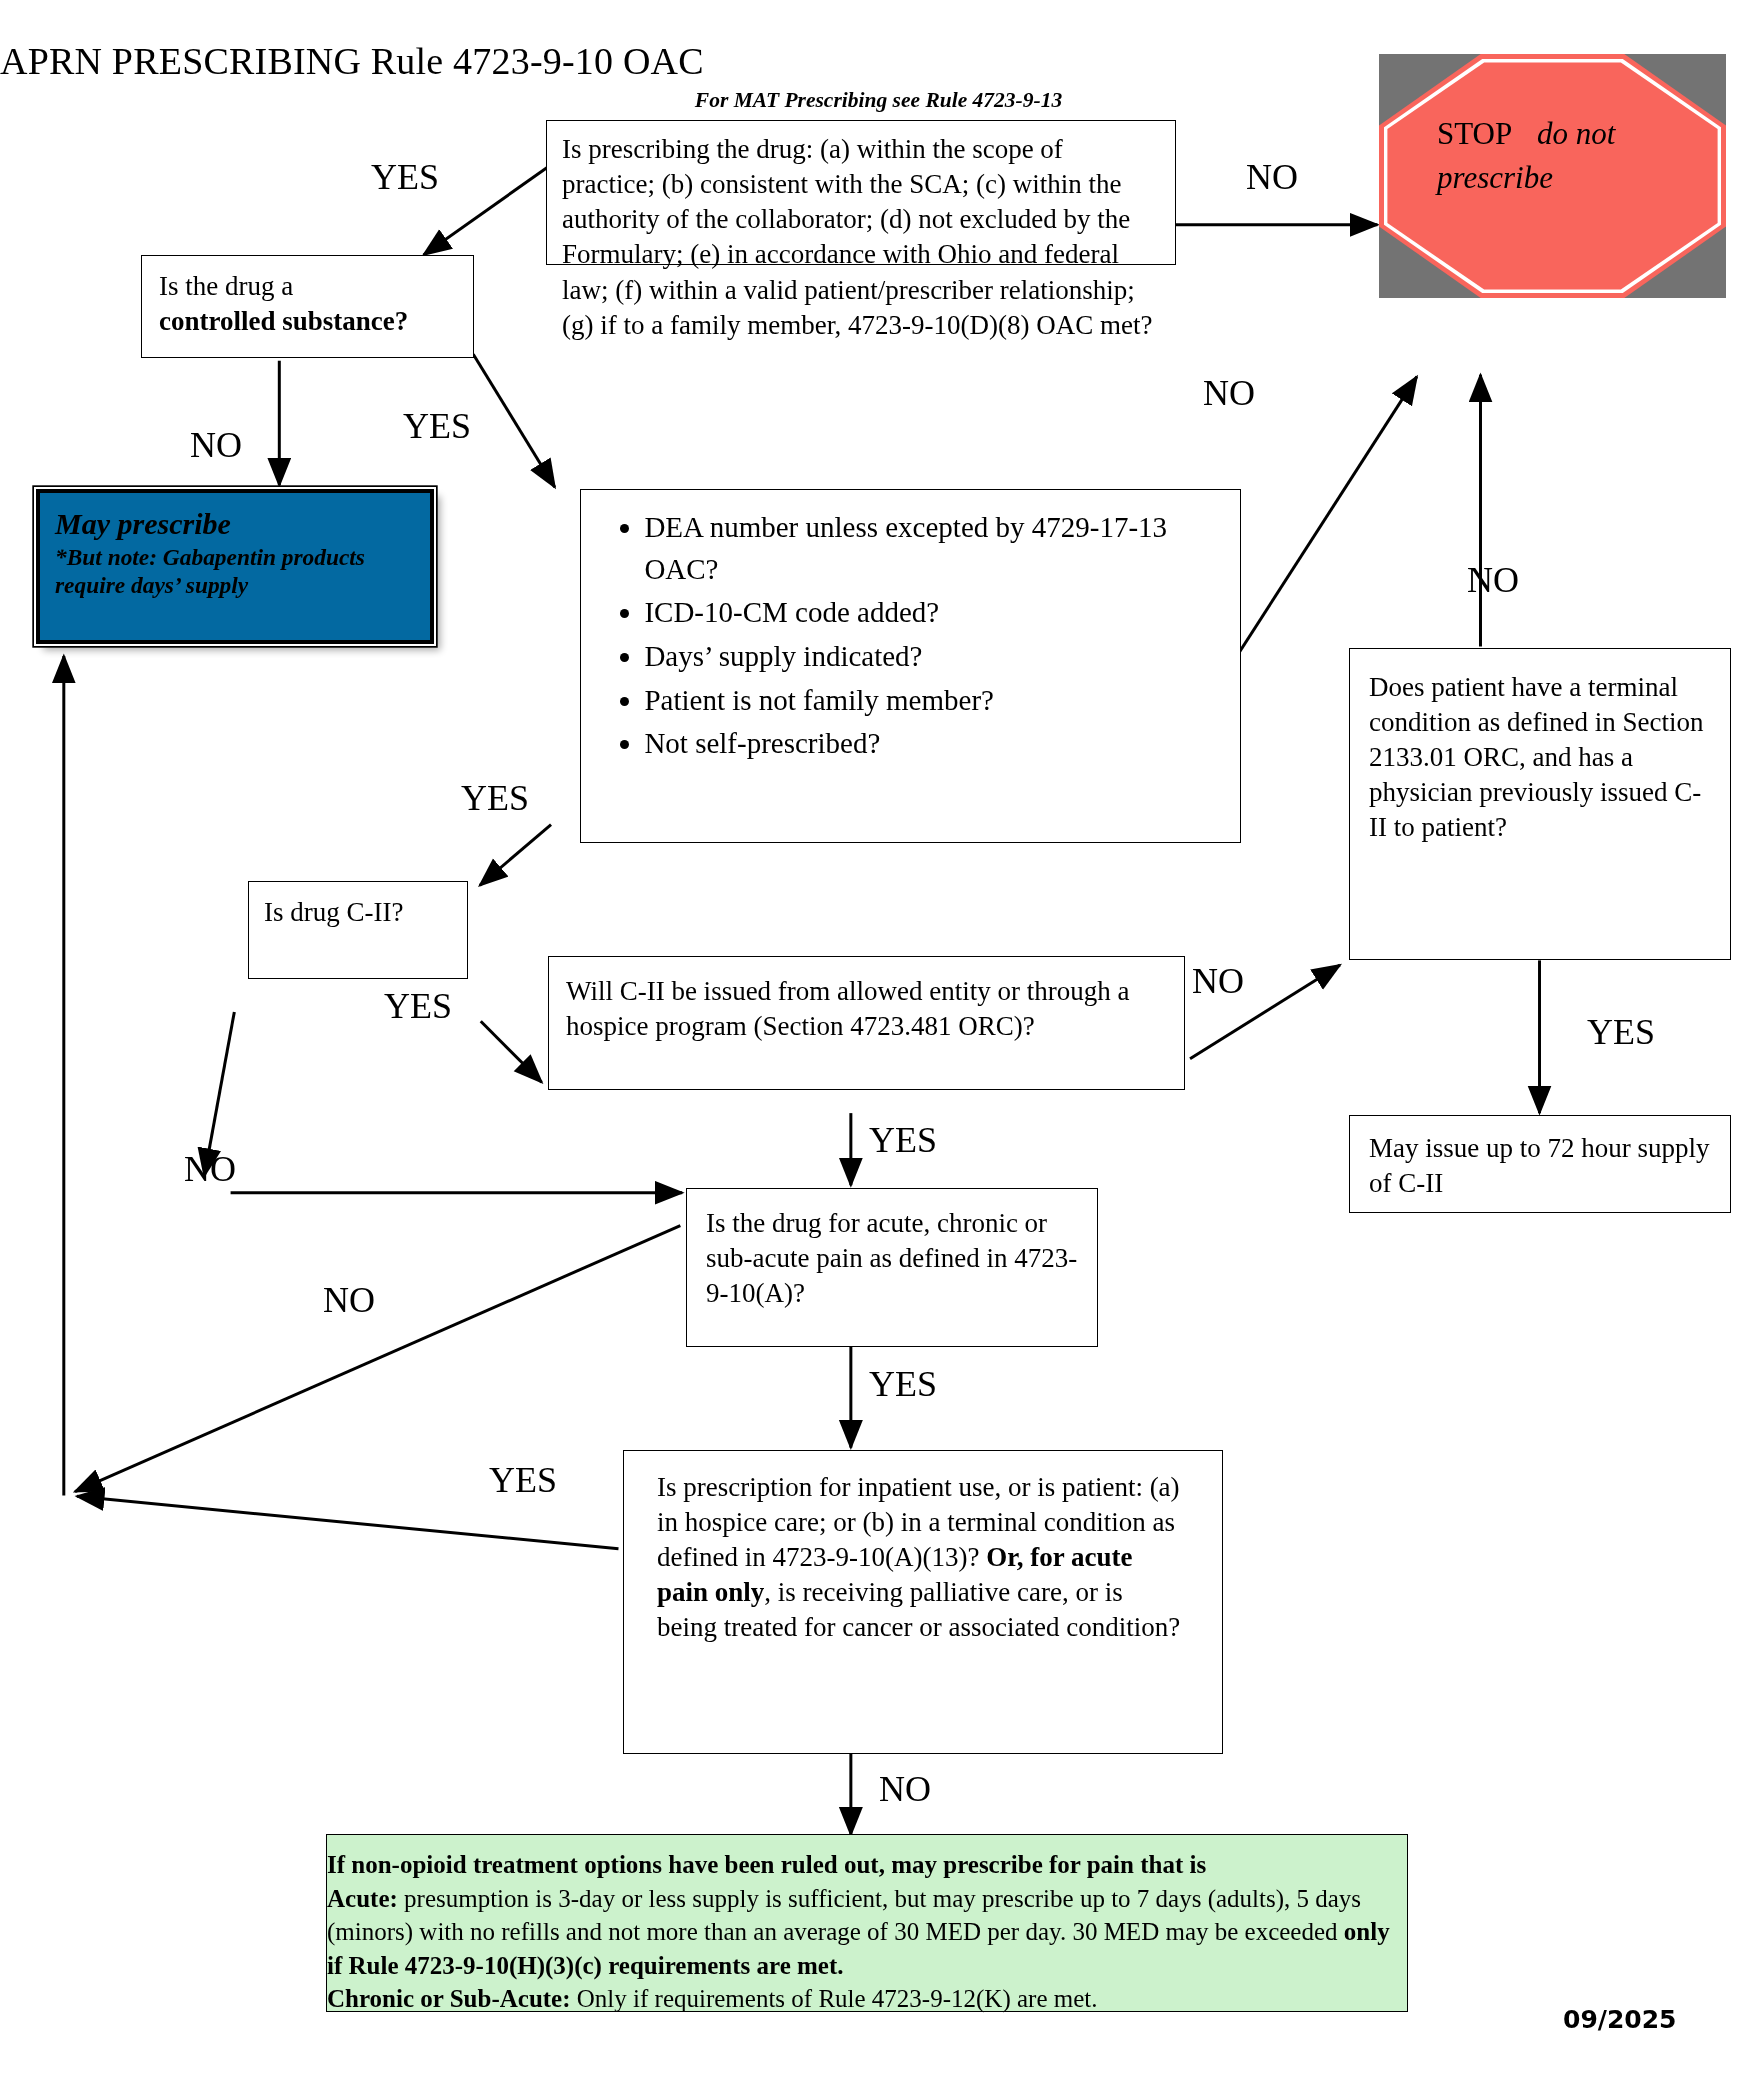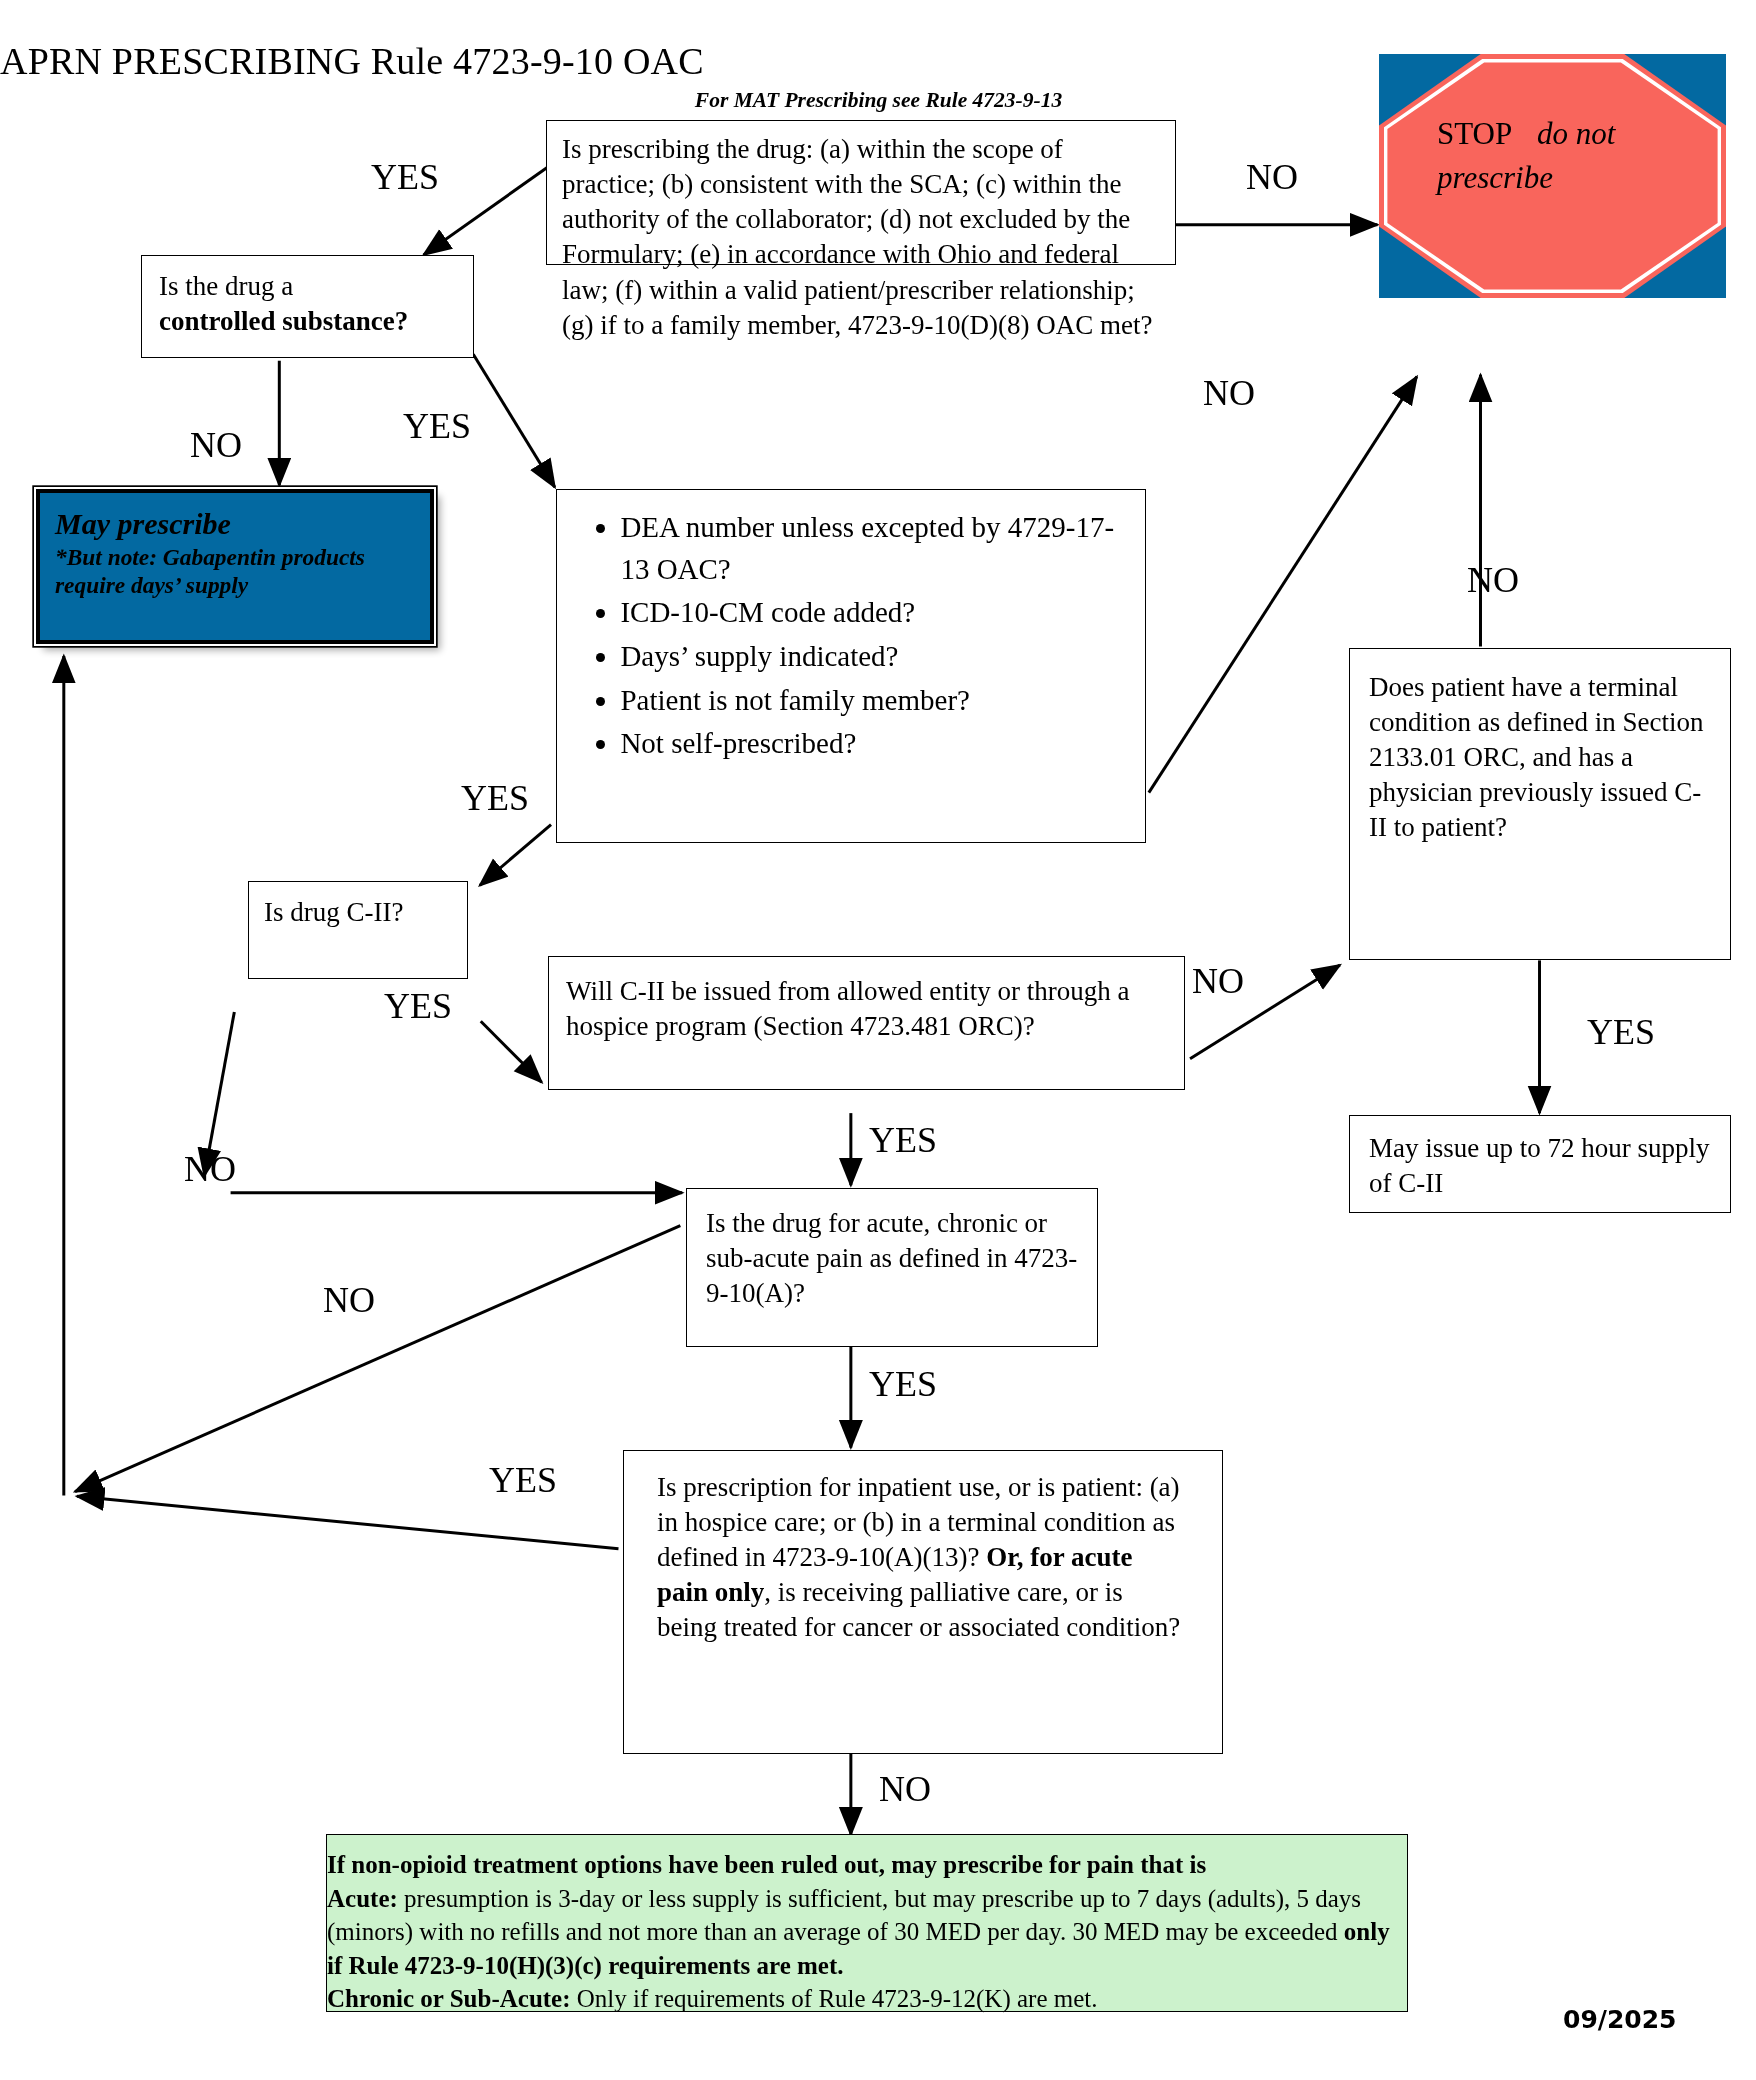--- a/index.html
+++ b/index.html
@@ -15,21 +15,21 @@
   .subtitle{position:absolute;text-align:center;width:100%;font-weight:bold;
             font-style:italic;font-size:21.5px;}
 
   .lbl{position:absolute;font-size:36px;line-height:1;white-space:nowrap;}
 
   
   .stopwrap{position:absolute;}
   .oct{width:100%;height:100%;background:#F9655C;
        clip-path:polygon(29.3% 0%,70.7% 0%,100% 29.3%,100% 70.7%,70.7% 100%,29.3% 100%,0% 70.7%,0% 29.3%);
        position:absolute;left:0;top:0;}
-  .octouter{background:#0369a1;}
+  .octouter{background:#737373;}
   .octmid{position:absolute;left:4.7px;top:4.7px;right:4.7px;bottom:4.7px;background:#fff;
        clip-path:polygon(29.3% 0%,70.7% 0%,100% 29.3%,100% 70.7%,70.7% 100%,29.3% 100%,0% 70.7%,0% 29.3%);}
   .octin{position:absolute;left:8.4px;top:8.4px;right:8.4px;bottom:8.4px;background:#F9655C;
        clip-path:polygon(29.3% 0%,70.7% 0%,100% 29.3%,100% 70.7%,70.7% 100%,29.3% 100%,0% 70.7%,0% 29.3%);}
   .stoptext{position:absolute;left:58px;top:58px;right:37px;font-style:italic;
             font-size:31px;line-height:1.42;}
   .stoptext .sw{font-style:normal;}
 
   
   .greenbox{position:absolute;background:#0369a1;border:4.7px solid #000;
@@ -127,21 +127,21 @@
     <b class="bld">controlled substance?</b>
   </div>
 
   <div class="greenbox" style="left:36px;top:489px;width:398px;height:155px;">
     <div class="mayp">
       <span>May prescribe</span>
       <span class="sm">*But note: Gabapentin products require days’ supply</span>
     </div>
   </div>
 
-  <div class="box" style="left:556px;top:489px;width:590px;height:354px;padding:17px 9.4px;">
+  <div class="box" style="left:580px;top:489px;width:661px;height:354px;padding:17px 9.4px;">
     <ul class="bul">
       <li>DEA number unless excepted by 4729-17-13 OAC?</li>
       <li>ICD-10-CM code added?</li>
       <li>Days’ supply indicated?</li>
       <li>Patient is not family member?</li>
       <li>Not self-prescribed?</li>
     </ul>
   </div>
 
   <div class="box" style="left:248px;top:881px;width:220px;height:98px;padding:13px 15px;">

